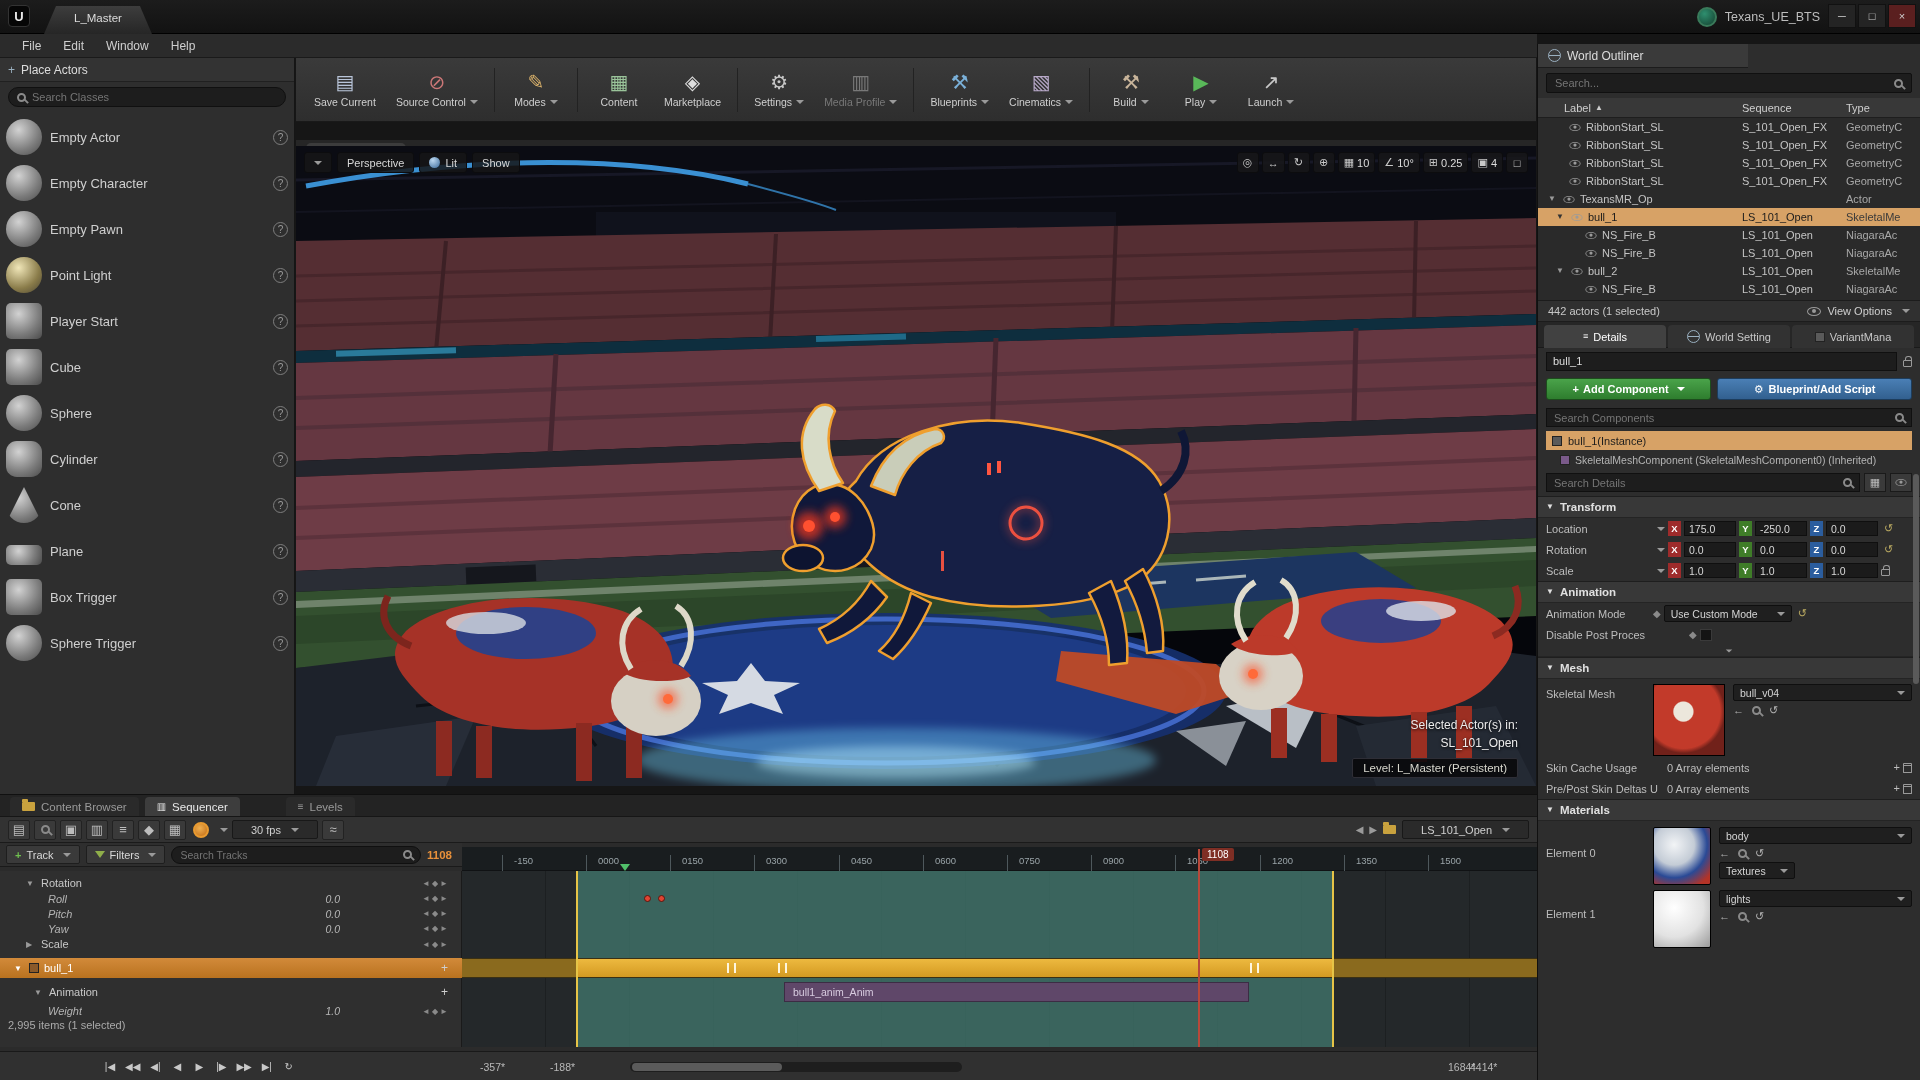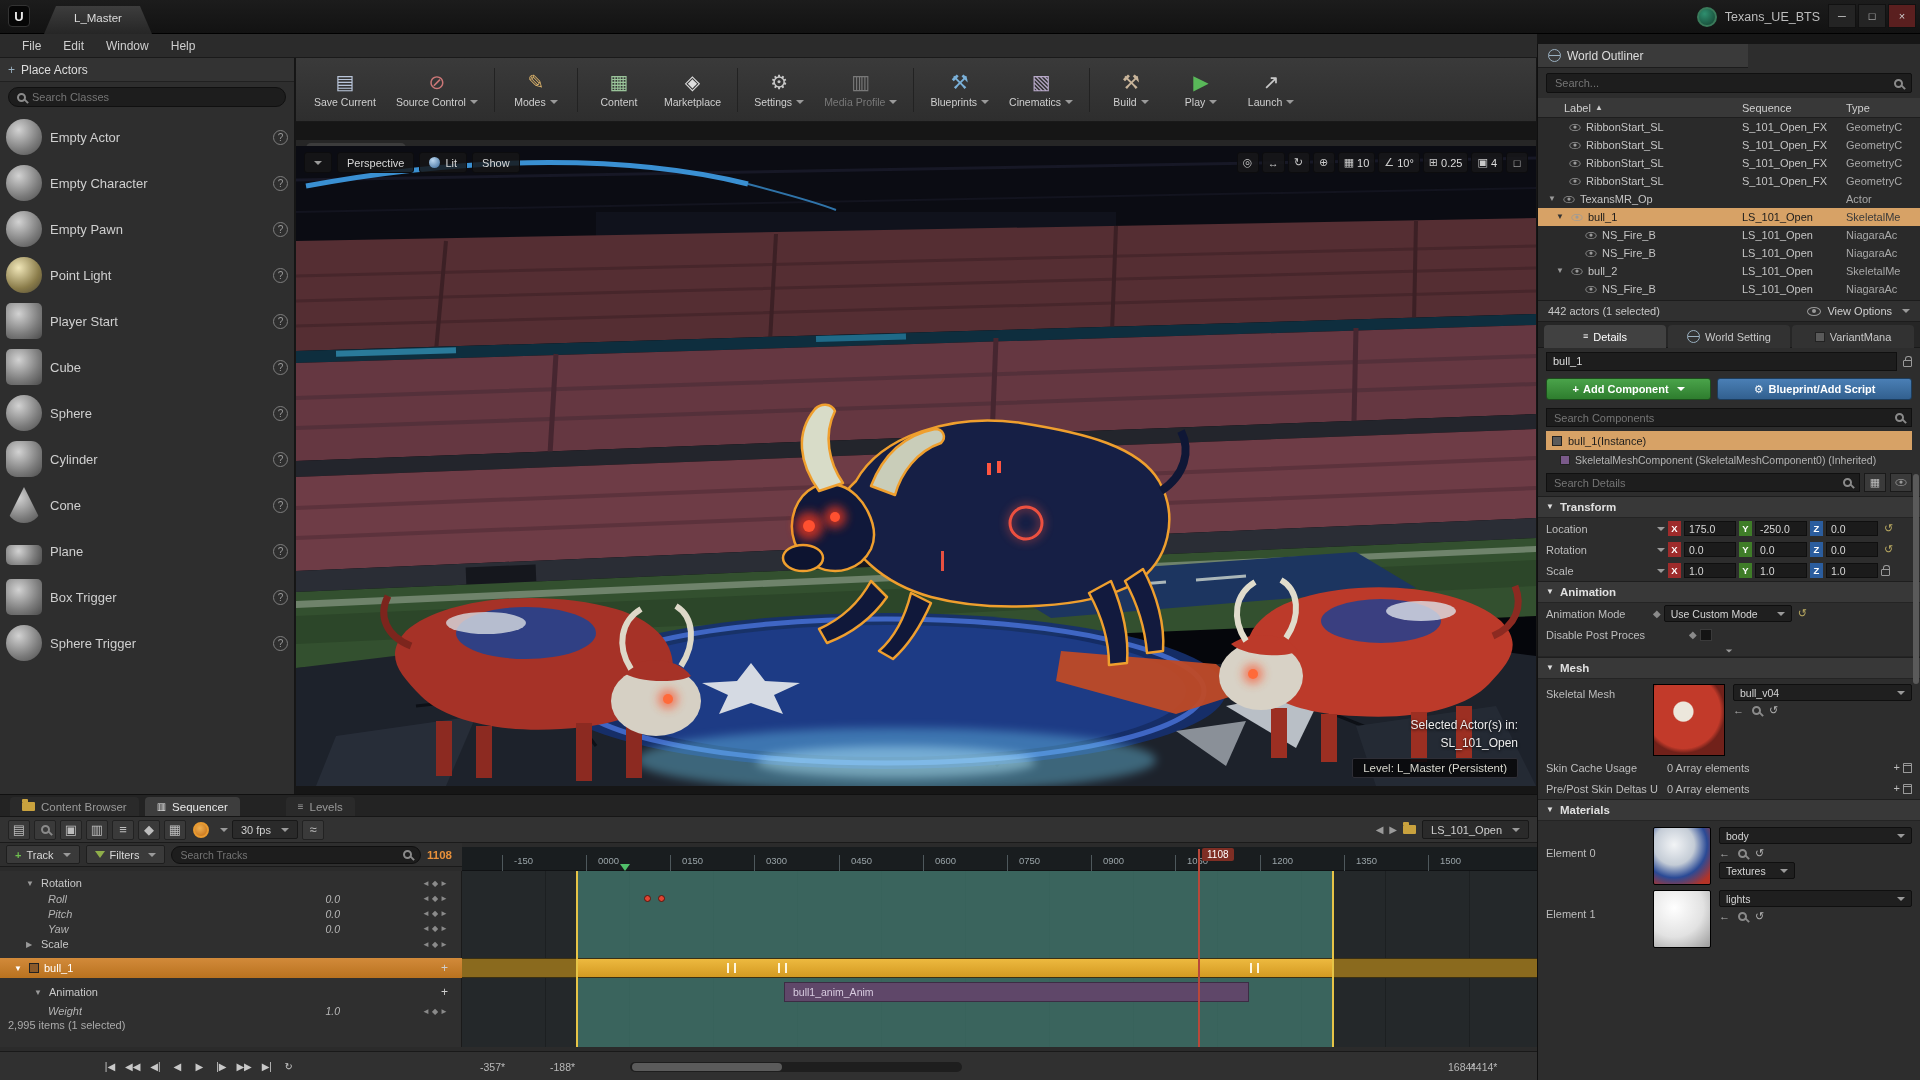--- a/index.html
+++ b/index.html
@@ -127,21 +127,21 @@
   .rp-scroll{position:absolute;right:1px;top:430px;width:6px;height:210px;background:#5a5a5a;border-radius:3px}
 
   
   .bottompanel{left:0;top:794px;width:1537px;height:286px;background:#2b2b2b;border-top:1px solid #101010}
   .bp-tabs{height:22px;background:#232323;display:flex;align-items:flex-end;gap:6px;padding:0 10px;border-bottom:1px solid #161616}
   .bp-tab{height:19px;padding:2px 12px;display:flex;align-items:center;gap:6px;background:#2a2a2a;color:#9a9a9a;border-radius:4px 4px 0 0;font-size:11.5px}
   .bp-tab.on{background:#3d3d3d;color:#e8e8e8}
   .sq-toolbar{height:26px;display:flex;align-items:center;gap:4px;padding:0 8px;background:#323232;border-bottom:1px solid #1a1a1a}
   .sq-tb-ic{width:22px;height:20px;display:grid;place-items:center;color:#bdbdbd;font-size:13px;background:#3a3a3a;border:1px solid #222;border-radius:2px}
   .akey{width:16px;height:16px;border-radius:50%;background:radial-gradient(circle at 40% 35%,#f0b050,#c06a14);border:2px solid #e89a30;margin:0 3px}
-  .sq-dd{height:19px;background:#2a2a2a;border:1px solid #181818;border-radius:2px;color:#d0d0d0;font-size:11px;display:flex;align-items:center;gap:6px;padding:0 8px}
+  .sq-dd{height:19px;background:#2a2a2a;border:1px solid #181818;border-radius:2px;color:#d0d0d0;font-size:11px;display:flex;align-items:center;gap:6px;padding:0 18px}
   .sq-tb-right{margin-left:auto;display:flex;align-items:center;gap:6px}
   .sq-trackbar{height:24px;display:flex;align-items:center;gap:6px;padding:0 6px;background:#2e2e2e;border-bottom:1px solid #1a1a1a;width:462px}
   .btn-track{height:19px;background:#3a3a3a;border:1px solid #1e1e1e;border-radius:2px;color:#d8d8d8;font-size:11px;display:flex;align-items:center;gap:5px;padding:0 8px}
   .btn-track .pl{color:#6fbf4f;font-weight:bold}
   .sq-search{flex:1;height:18px;background:#1d1d1d;border:1px solid #101010;border-radius:9px;display:flex;align-items:center;gap:5px;padding:0 8px}
   .sq-search input{flex:1;background:transparent;border:none;outline:none;color:#999;font-size:10.5px;min-width:10px}
   .cur-frame{color:#e8903a;font-weight:bold;font-size:11.5px;padding-right:4px}
   .sq-left{position:absolute;left:0;top:76px;width:462px;height:176px;background:#2f2f2f;border-right:1px solid #1a1a1a}
   .sq-row{position:absolute;left:0;width:462px;display:flex;align-items:center;gap:5px;color:#c8c8c8;font-size:11px;padding-left:26px}
   .sq-row .tri{font-size:8px;color:#9a9a9a;width:10px}

